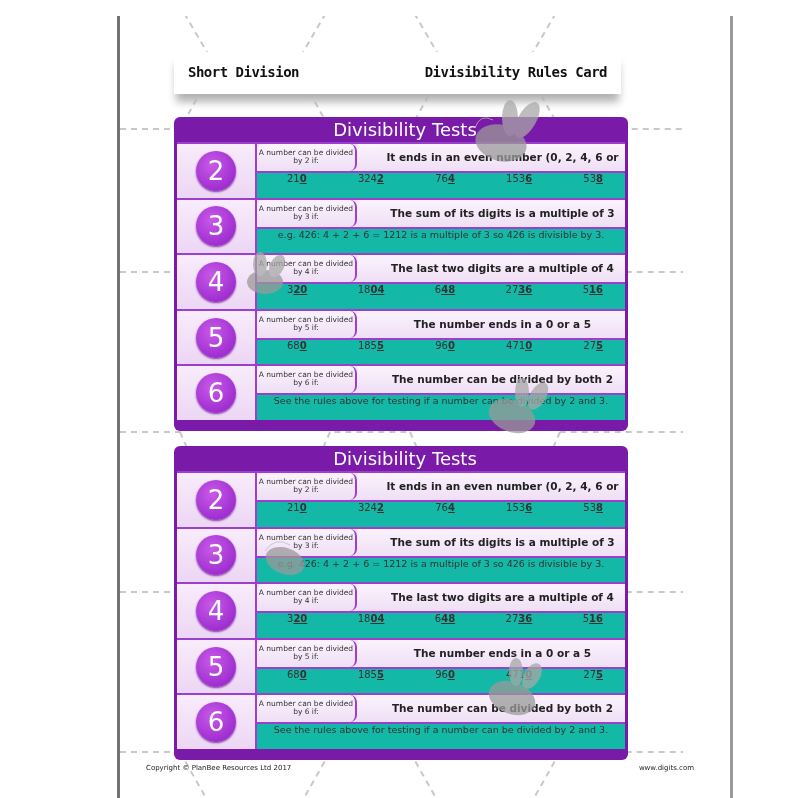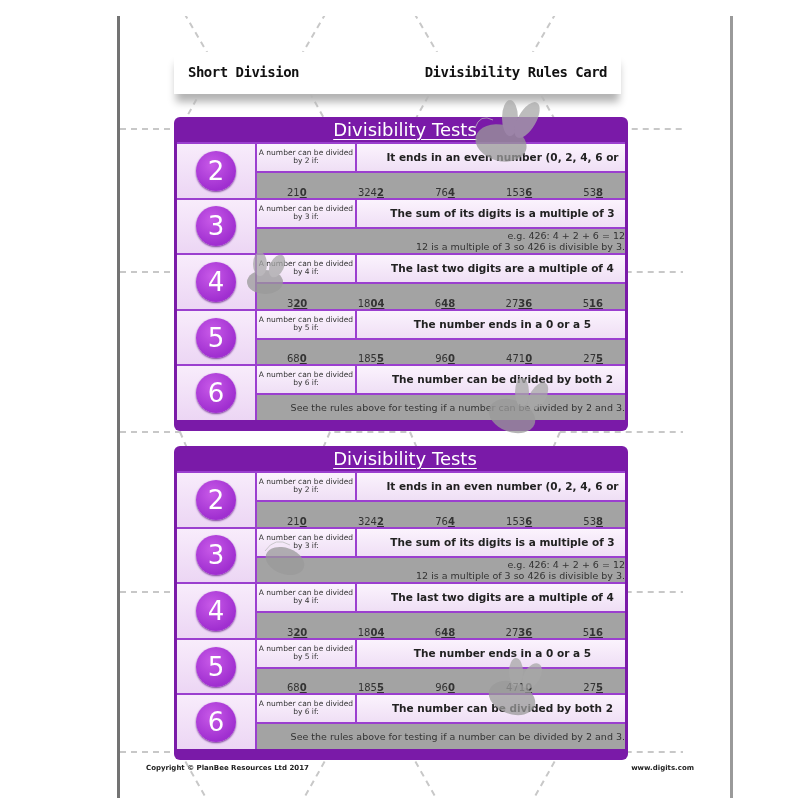--- a/index.html
+++ b/index.html
@@ -7,33 +7,33 @@
   .page { position:absolute; left:117px; top:16px; width:616px; height:798px; background:#fff; border-left:3px solid #737373; border-right:3px solid #9a9a9a; border-bottom:3px solid #9a9a9a; box-sizing:border-box; overflow:hidden; }
   .hexbg { position:absolute; left:0; top:0; width:563px; height:798px; pointer-events:none; }
   .header { position:absolute; left:54px; top:36px; width:447px; height:42px; background:#fff; box-shadow:0 10px 8px -2px #b3b3b3; z-index:2; }
   .header .l, .header .r { position:absolute; top:12px; font-family:"DejaVu Sans Mono", monospace; font-weight:bold; font-size:14px; color:#111; letter-spacing:-0.5px; }
   .header .l { left:14px; }
   .header .r { right:14px; }
   .card { position:absolute; left:54px; width:454px; background:#7a1aa8; border-radius:6px; z-index:2; padding:0 3px 10px 3px; box-sizing:border-box; }
   .card1 { top:101px; height:314px; }
   .card2 { top:430px; height:314px; }
   .card .title { height:25px; text-align:center; color:#fff; font-size:18px; line-height:25px; }
-  .card .title span { text-decoration:underline; text-decoration-thickness:1px; text-underline-offset:3px;margin-left:8px; }
+  .card .title span { text-decoration-thickness:1px; text-underline-offset:3px;margin-left:8px; }
   .row { display:flex; height:55.6px; border-top:2px solid #9b3fcf; box-sizing:border-box; background:#f3e3f8; }
   .row:first-of-type { border-top:none; }
   .numcell { width:78px; border-right:2px solid #9b3fcf; display:flex; align-items:center; justify-content:center; background:linear-gradient(#f8ecfb,#ecd6f4); }
   .circle { width:40px; height:40px; border-radius:50%; background:radial-gradient(circle at 40% 35%, #c85ae8, #a02fd0 70%); color:#fff; font-size:26px; display:flex; align-items:center; justify-content:center; box-shadow:0 1px 2px #7a3a9a; }
   .right { flex:1; display:flex; flex-direction:column; }
   .top { height:27px; display:flex; border-bottom:2px solid #9b3fcf; }
-  .lbl { width:100px; border-right:2px solid #9b3fcf; font-size:7.5px; color:#333; text-align:center; line-height:8px; padding-top:5px; box-sizing:border-box; background:linear-gradient(#fbf3fd,#efdff5); }
+  .lbl { width:100px; border-right:2px solid #9b3fcf; font-size:7.5px; color:#333; text-align:center; line-height:8px; padding-top:5px; box-sizing:border-box; background:linear-gradient(#fbf3fd,#efdff5);border-radius:7px; }
   .rule { flex:1; font-weight:bold; font-size:10.5px; color:#222; text-align:center; line-height:27px; background:linear-gradient(#fbf3fd,#efdff5);padding-left:23px; }
-  .bottom { flex:1; background:#a3a3a3; display:flex; align-items:flex-end; justify-content:space-between; padding:0 22px 0 30px; font-size:10px; color:#333; }
-  .bottom.note { flex-direction:column; justify-content:center; padding:0; font-size:9.5px; line-height:11px; }
+  .bottom { flex:1; background:#14b8a6; display:flex; align-items:flex-start; justify-content:space-between; padding:0 22px 0 30px; font-size:10px; color:#333; }
+  .bottom.note { flex-direction:row; justify-content:center; padding:0; font-size:9.5px; line-height:11px; }
   .u { text-decoration:underline; font-weight:bold; }
-  .footer-l, .footer-r { position:absolute; top:748px; font-size:7px; font-weight:bold; color:#222; z-index:2; }
+  .footer-l, .footer-r { position:absolute; top:748px; font-size:7px; font-weight:normal; color:#222; z-index:2; }
   .footer-l { left:26px; }
   .footer-r { right:36px; }
   .bee { position:absolute; z-index:3; opacity:0.75; }
 </style>
 </head>
 <body>
 
 <div class="page">
   <svg class="hexbg" viewBox="0 0 563 798">
     <g stroke="#c8c8c8" stroke-width="2" stroke-dasharray="6,5" fill="none">

